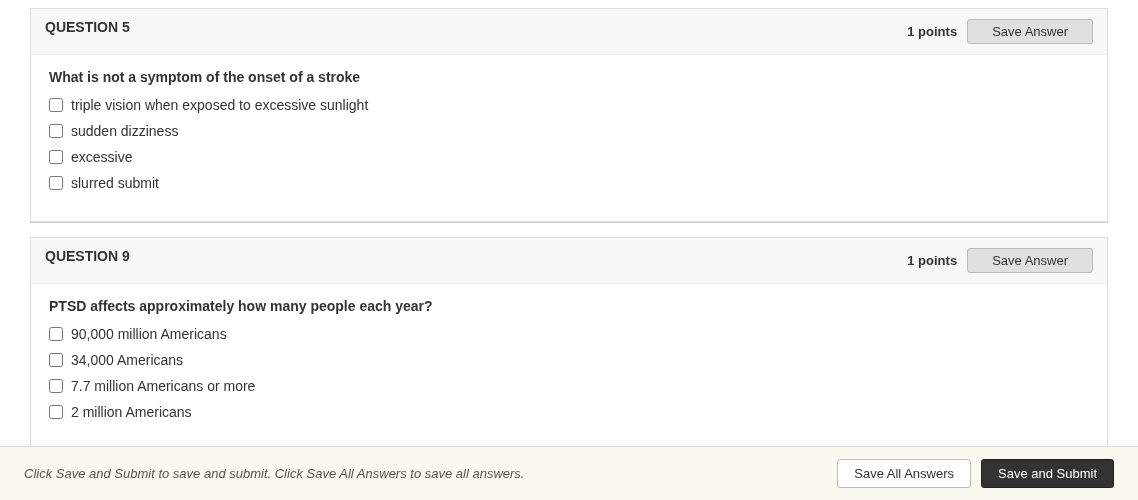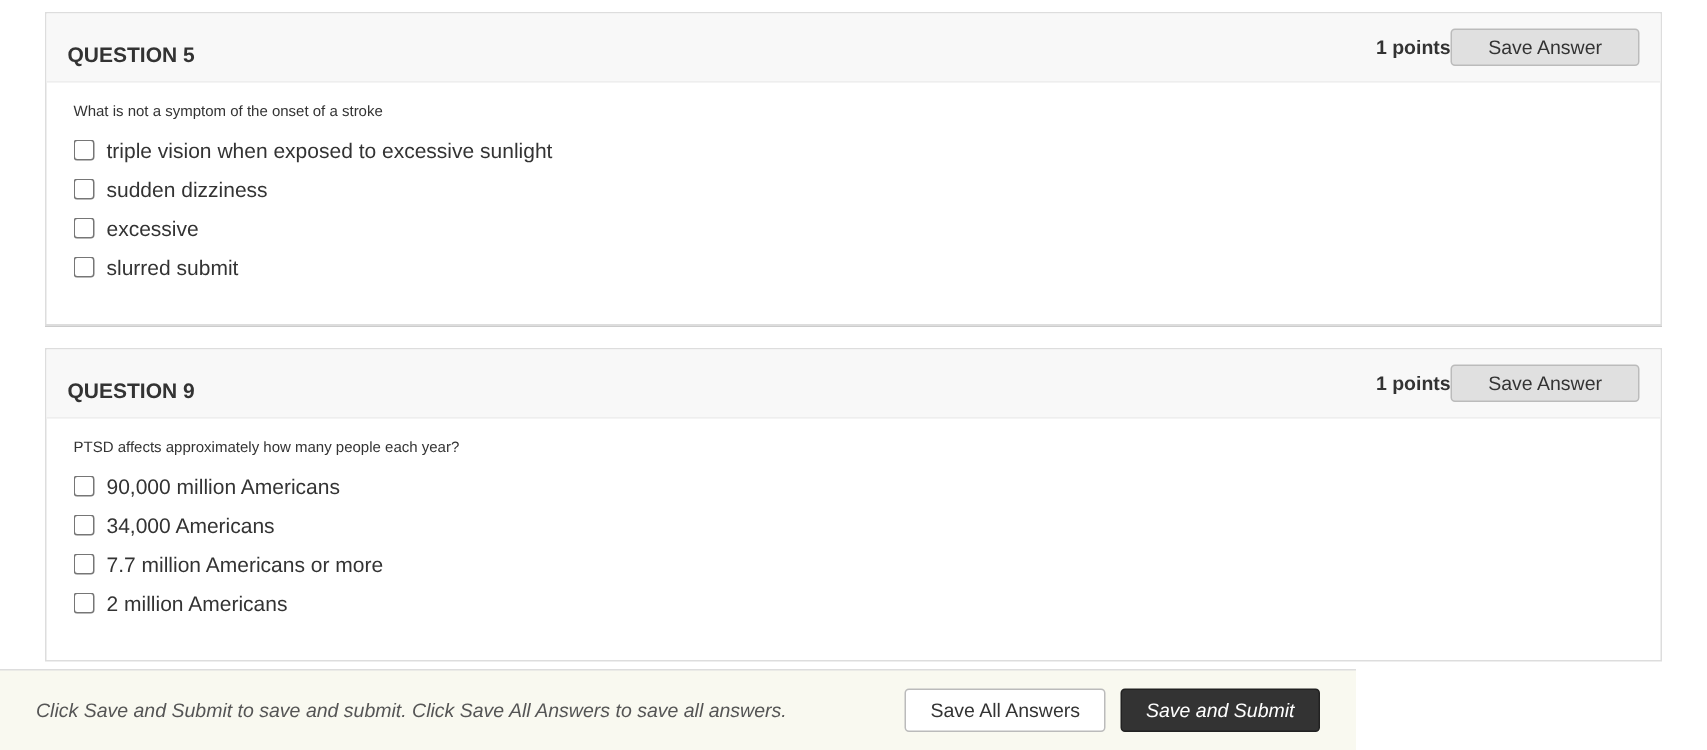--- a/index.html
+++ b/index.html
@@ -15,55 +15,57 @@
       background: #fff;
       position: relative;
     }
     .question-block {
       border: 1px solid #ddd;
       margin: 0 30px 0 30px;
       background: #fff;
     }
     .question-header {
       display: flex;
-      align-items: flex-end;
+      align-items: flex-start;
       justify-content: space-between;
       padding: 10px 14px;
       border-bottom: 1px solid #eee;
       background: #f8f8f8;
     }
     .question-title {
       font-weight: bold;
       font-size: 14px;
     }
     .question-meta {
       display: flex;
       align-items: center;
+      gap: 10px;
     }
     .points-badge {
       font-weight: bold;
       font-size: 13px;
       color: #333;
     }
     .save-answer-btn {
       background: #e0e0e0;
       border: 1px solid #bbb;
       padding: 4px 24px;
       font-size: 13px;
       cursor: pointer;
       border-radius: 3px;
       color: #333;
     }
     .question-body {
       padding: 14px 18px 20px 18px;
     }
     .question-text {
-      font-size: 10px;
+      font-size: 14px;
       margin-bottom: 12px;
       color: #333;
+      font-weight: bold;
     }
     .option-row {
       display: flex;
       align-items: center;
       gap: 8px;
       margin-bottom: 10px;
     }
     .option-row input[type="checkbox"] {
       width: 14px;
       height: 14px;
@@ -76,21 +78,21 @@
     }
     .divider {
       border: none;
       border-top: 1px solid #ccc;
       margin: 0 30px;
     }
     .footer-bar {
       position: fixed;
       bottom: 0;
       left: 0;
-      width: 904px;
+      width: 1138px;
       background: #f9f9f0;
       border-top: 1px solid #ddd;
       padding: 12px 24px;
       display: flex;
       align-items: center;
       justify-content: space-between;
     }
     .footer-text {
       font-size: 13px;
       color: #555;
@@ -111,21 +113,20 @@
       color: #333;
     }
     .save-submit-btn {
       background: #333;
       border: 1px solid #222;
       padding: 6px 16px;
       font-size: 13px;
       cursor: pointer;
       border-radius: 3px;
       color: #fff;
-      font-style: italic;
     }
     .content-area {
       padding-top: 8px;
       padding-bottom: 80px;
     }
     .question-spacer {
       height: 14px;
     }
   </style>
 </head>

